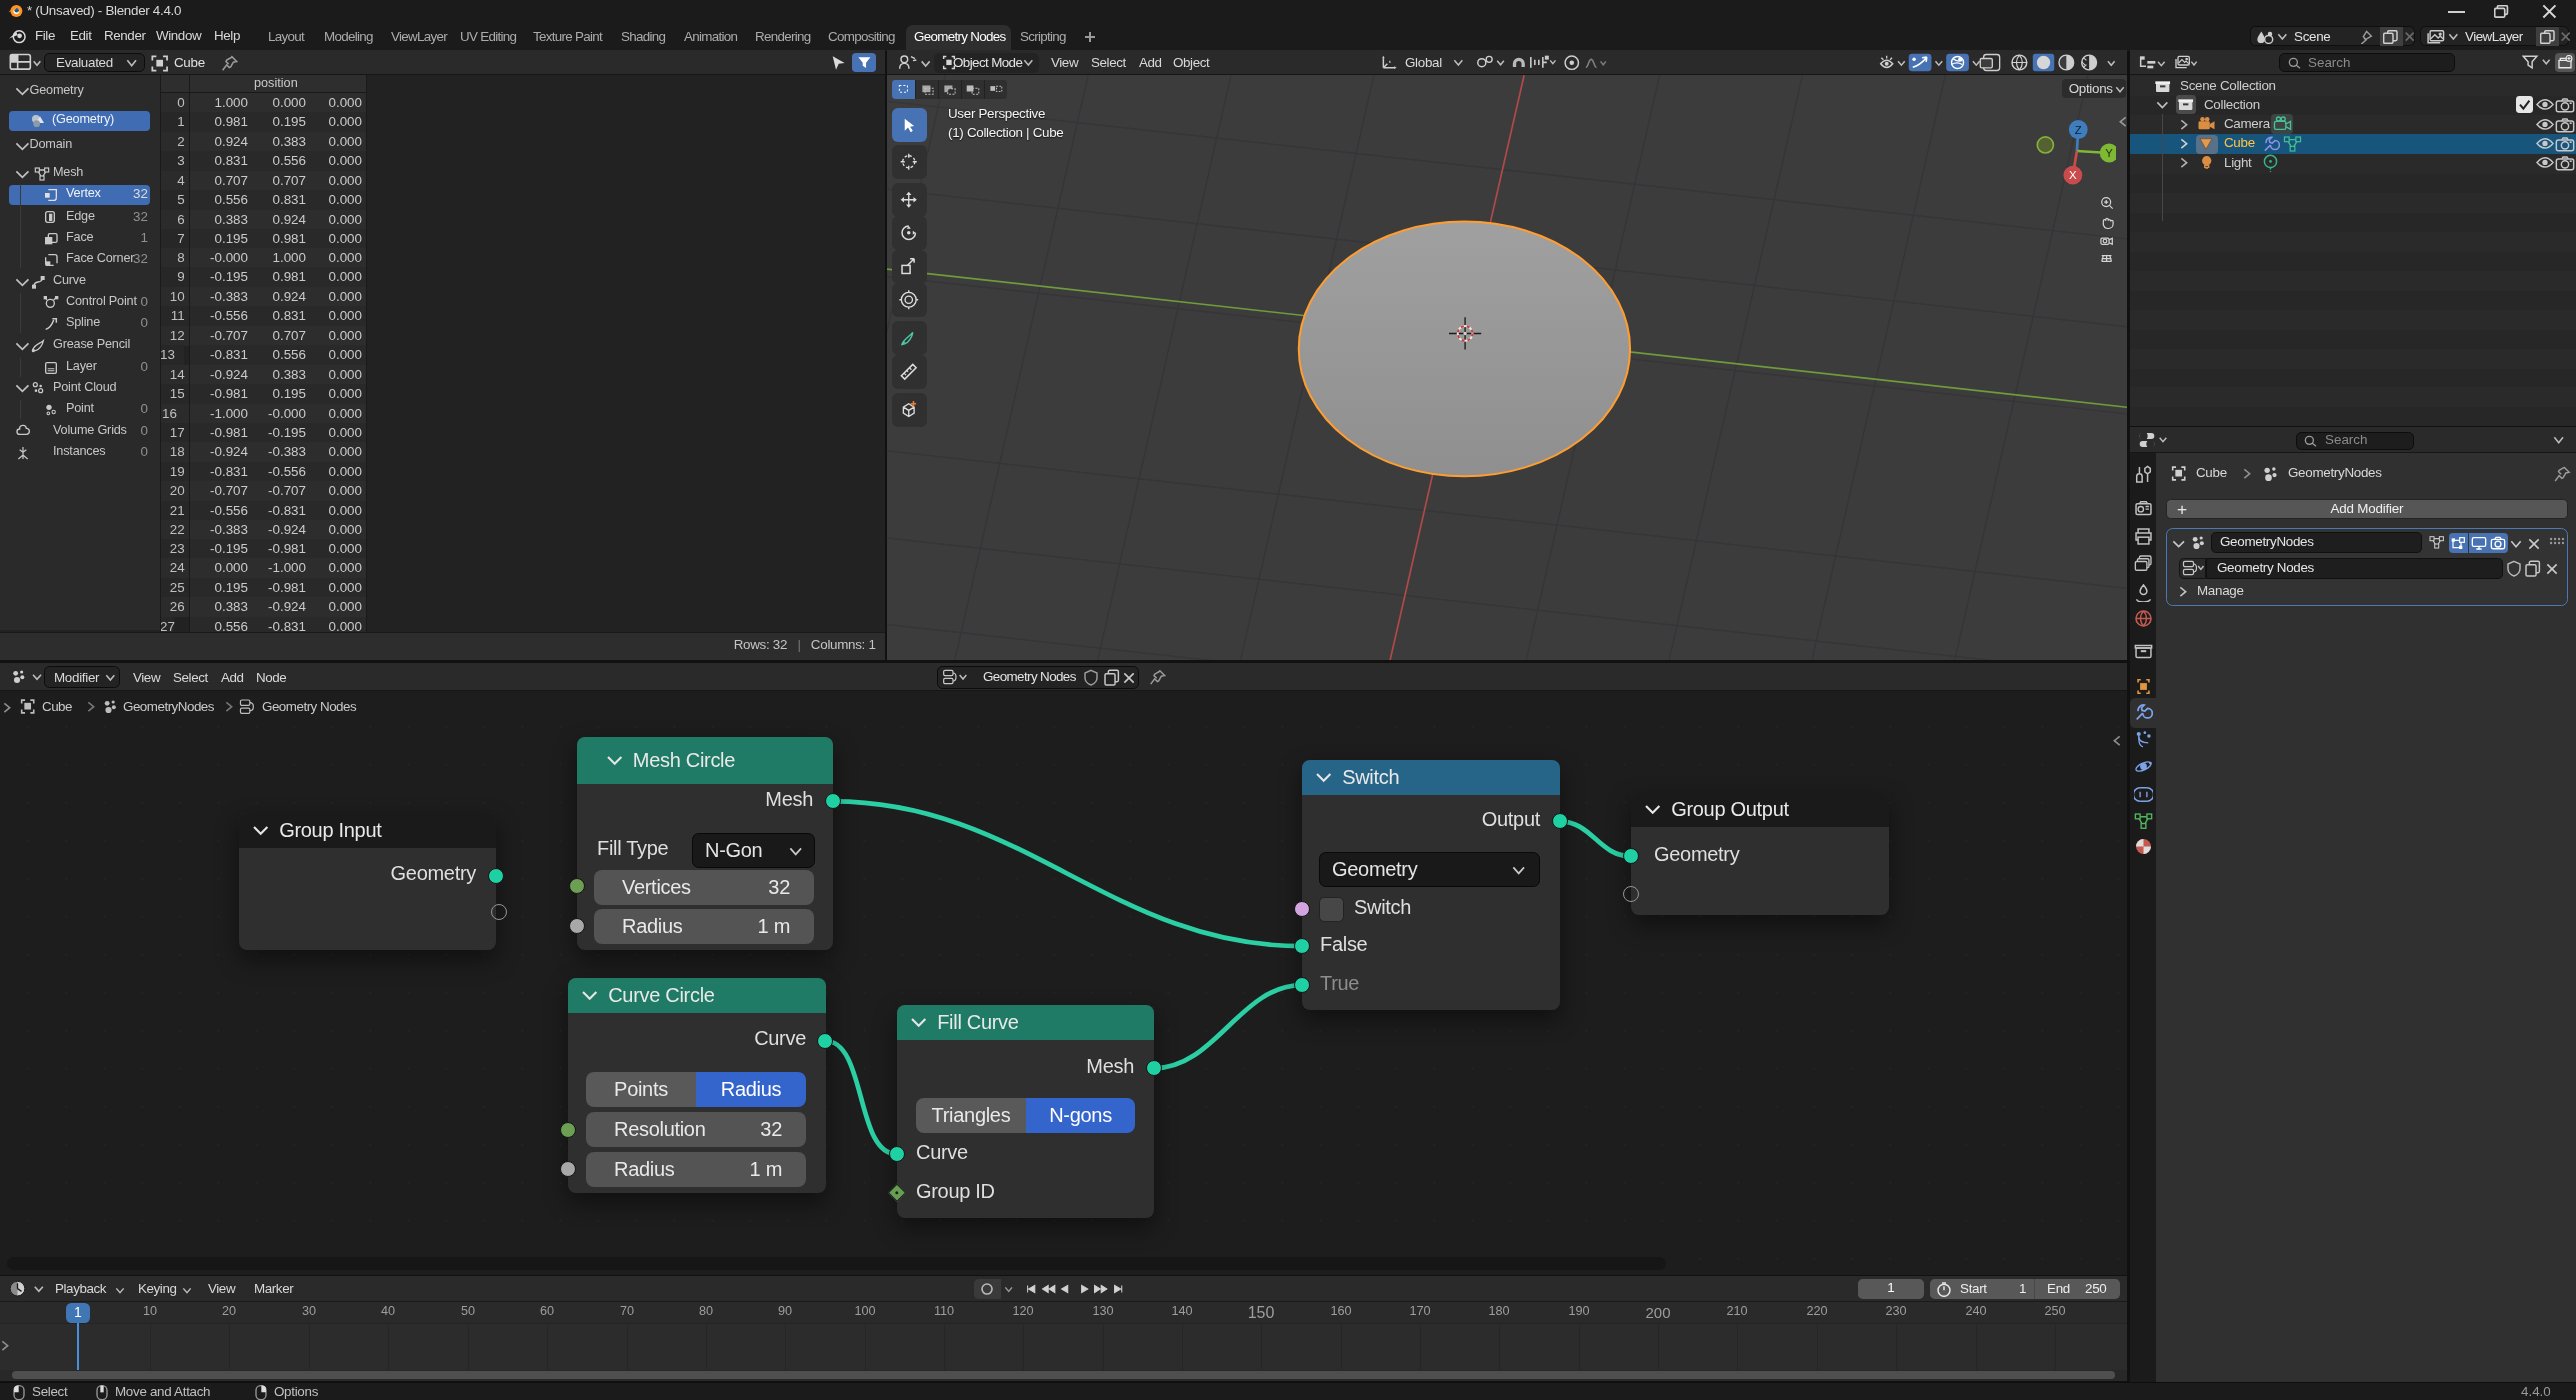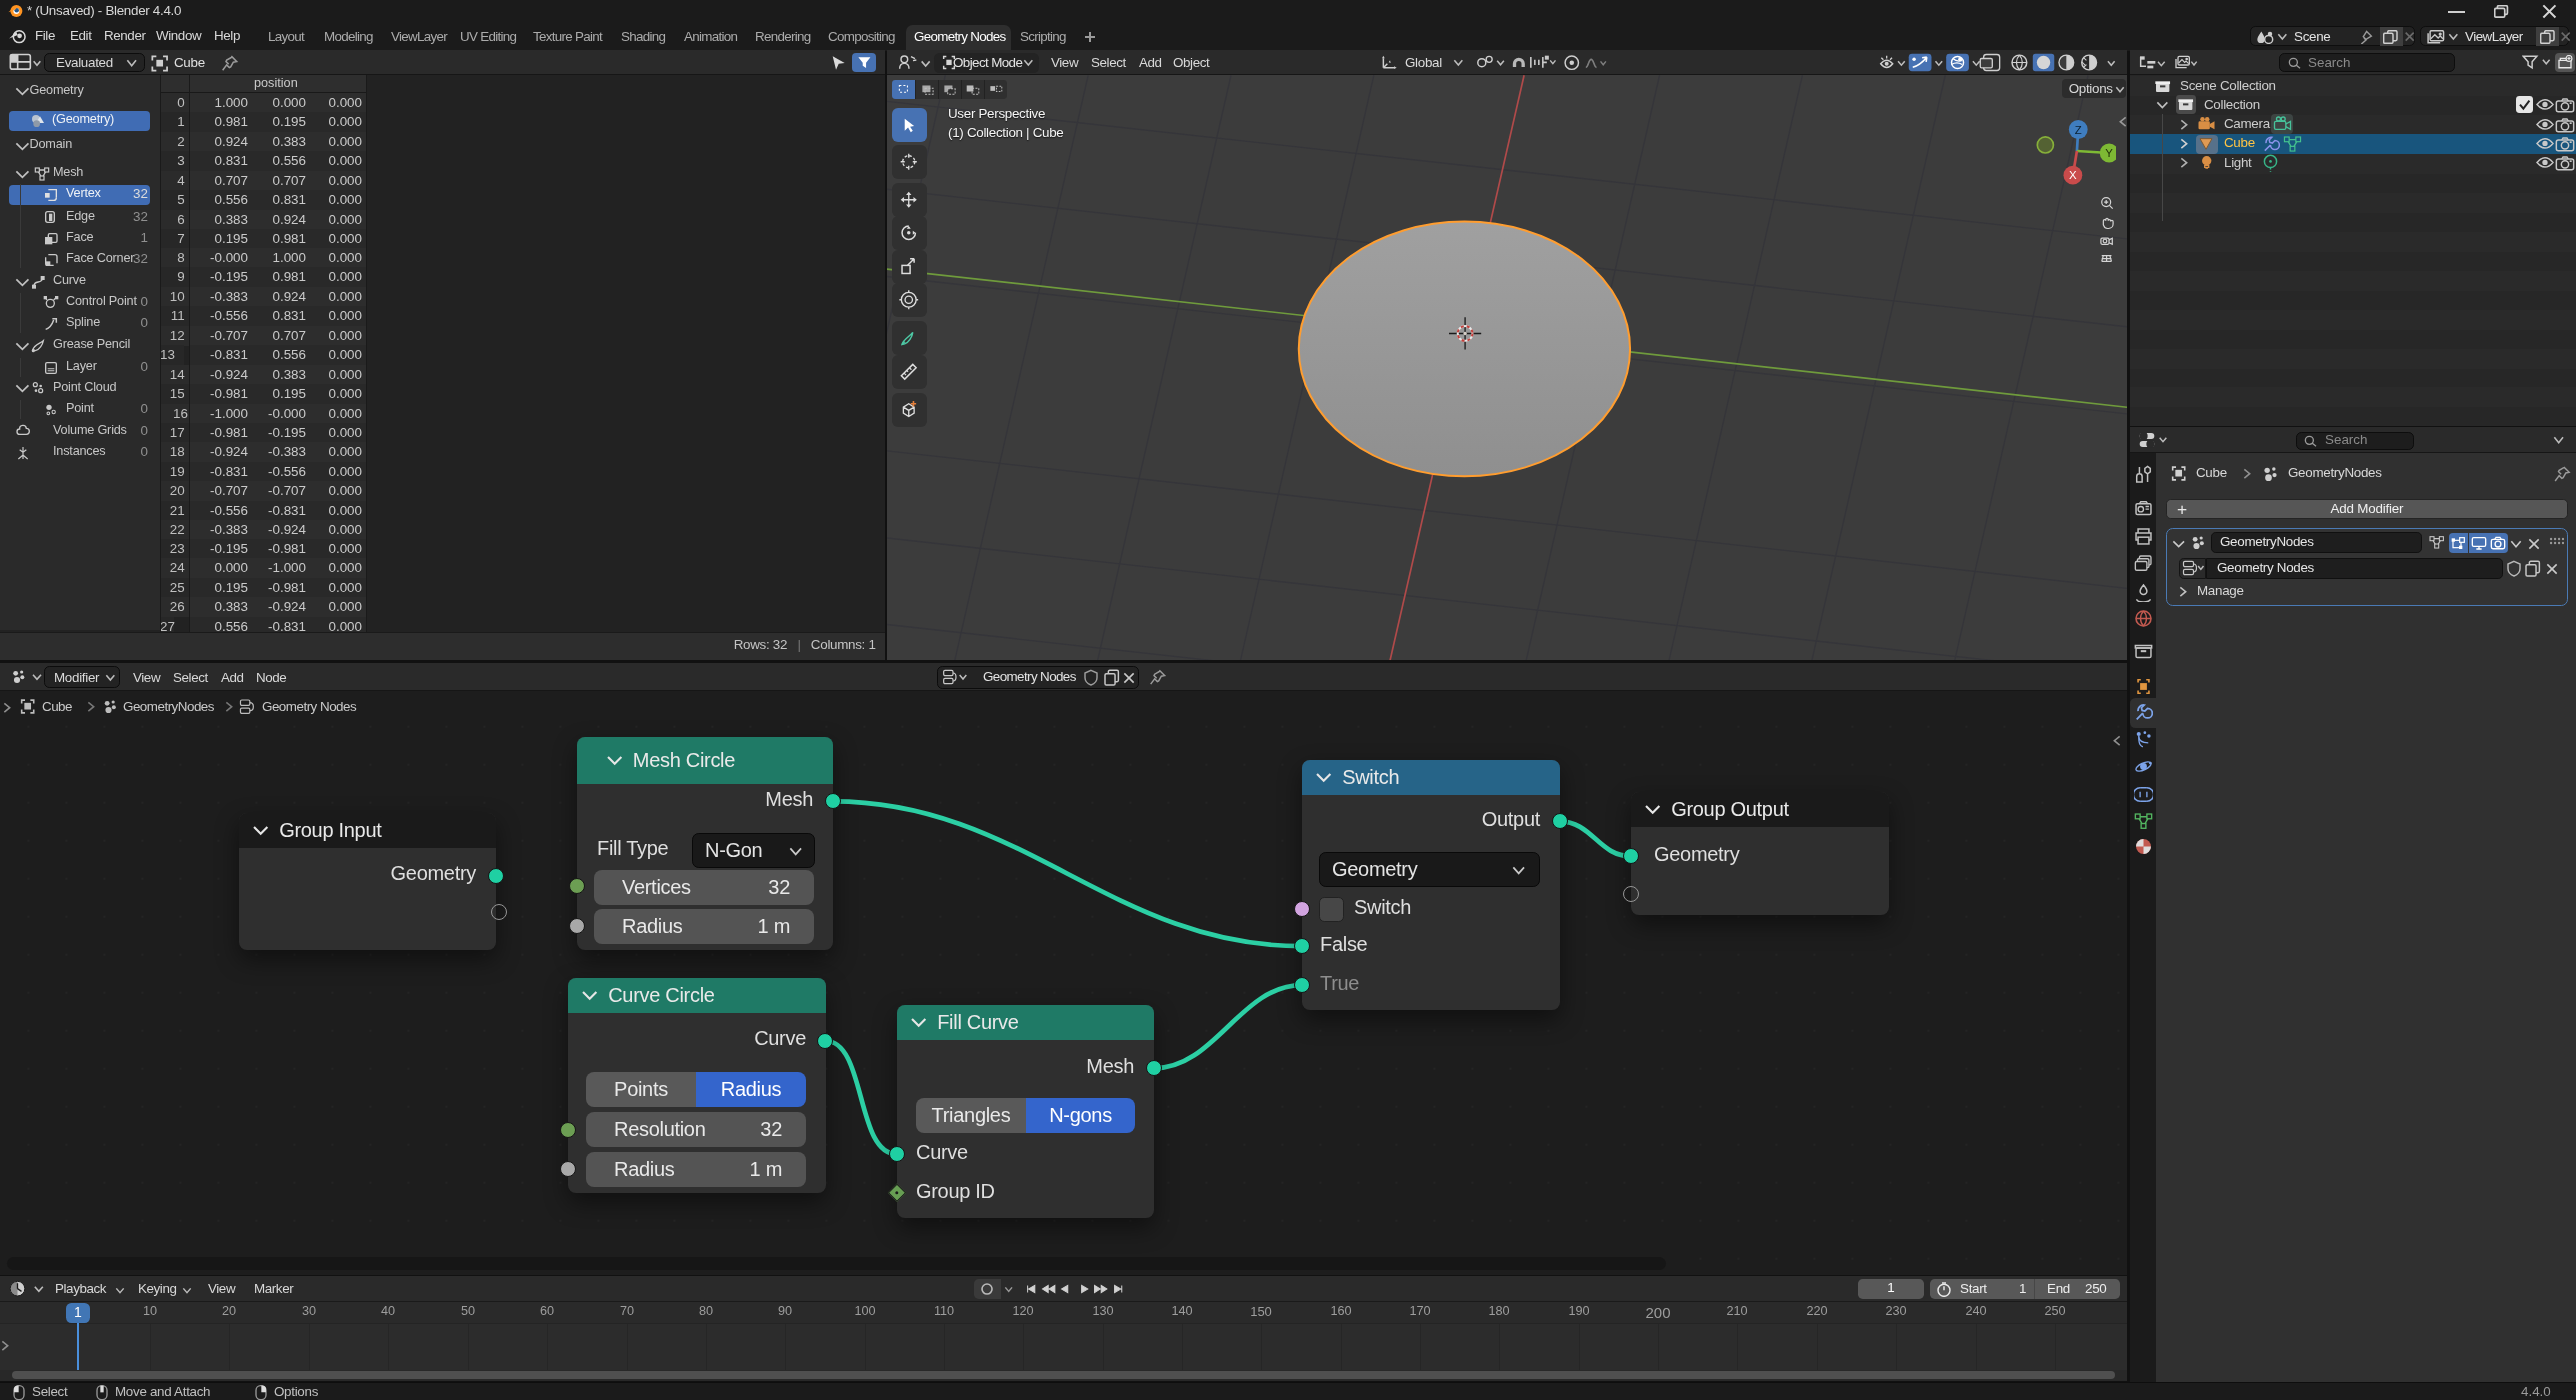--- a/index.html
+++ b/index.html
@@ -208,21 +208,21 @@
 <div class="abs" style="left:160px;top:315px;width:30px;height:19.5px;background:#2b2b2b;color:#c0c0c0;font-size:13.4px;text-align:right;padding-right:5.4px;line-height:19.5px">14</div>
 <div class="abs" style="left:190px;top:315px;width:176px;height:19.5px;background:#2d2d2d"></div>
 <div class="abs" style="right:637px;top:315px;height:19.5px;color:#cacaca;font-size:13.4px;line-height:19.5px">-0.924</div>
 <div class="abs" style="right:579px;top:315px;height:19.5px;color:#cacaca;font-size:13.4px;line-height:19.5px">0.383</div>
 <div class="abs" style="right:523px;top:315px;height:19.5px;color:#cacaca;font-size:13.4px;line-height:19.5px">0.000</div>
 <div class="abs" style="left:160px;top:334px;width:30px;height:19.5px;background:#272727;color:#c0c0c0;font-size:13.4px;text-align:right;padding-right:5.4px;line-height:19.5px">15</div>
 <div class="abs" style="left:190px;top:334px;width:176px;height:19.5px;background:#292929"></div>
 <div class="abs" style="right:637px;top:334px;height:19.5px;color:#cacaca;font-size:13.4px;line-height:19.5px">-0.981</div>
 <div class="abs" style="right:579px;top:334px;height:19.5px;color:#cacaca;font-size:13.4px;line-height:19.5px">0.195</div>
 <div class="abs" style="right:523px;top:334px;height:19.5px;color:#cacaca;font-size:13.4px;line-height:19.5px">0.000</div>
-<div class="abs" style="left:160px;top:354px;width:30px;height:19.5px;background:#2b2b2b;color:#c0c0c0;font-size:13.4px;text-align:right;padding-right:2px;line-height:19.5px">16</div>
+<div class="abs" style="left:160px;top:354px;width:30px;height:19.5px;background:#2b2b2b;color:#c0c0c0;font-size:13.4px;text-align:right;padding-right:13px;line-height:19.5px">16</div>
 <div class="abs" style="left:190px;top:354px;width:176px;height:19.5px;background:#2d2d2d"></div>
 <div class="abs" style="right:637px;top:354px;height:19.5px;color:#cacaca;font-size:13.4px;line-height:19.5px">-1.000</div>
 <div class="abs" style="right:579px;top:354px;height:19.5px;color:#cacaca;font-size:13.4px;line-height:19.5px">-0.000</div>
 <div class="abs" style="right:523px;top:354px;height:19.5px;color:#cacaca;font-size:13.4px;line-height:19.5px">0.000</div>
 <div class="abs" style="left:160px;top:373px;width:30px;height:19.5px;background:#272727;color:#c0c0c0;font-size:13.4px;text-align:right;padding-right:5.4px;line-height:19.5px">17</div>
 <div class="abs" style="left:190px;top:373px;width:176px;height:19.5px;background:#292929"></div>
 <div class="abs" style="right:637px;top:373px;height:19.5px;color:#cacaca;font-size:13.4px;line-height:19.5px">-0.981</div>
 <div class="abs" style="right:579px;top:373px;height:19.5px;color:#cacaca;font-size:13.4px;line-height:19.5px">-0.195</div>
 <div class="abs" style="right:523px;top:373px;height:19.5px;color:#cacaca;font-size:13.4px;line-height:19.5px">0.000</div>
 <div class="abs" style="left:160px;top:392px;width:30px;height:19.5px;background:#2b2b2b;color:#c0c0c0;font-size:13.4px;text-align:right;padding-right:5.4px;line-height:19.5px">18</div>
@@ -1240,21 +1240,21 @@
 <div class="abs" style="left:865px;top:28px;font-size:12.7px;color:#9d9d9d;transform:translateX(-50%)">100</div>
 <div class="abs" style="left:865px;top:47px;width:1.3px;height:47px;background:#262626"></div>
 <div class="abs" style="left:944px;top:28px;font-size:12.7px;color:#9d9d9d;transform:translateX(-50%)">110</div>
 <div class="abs" style="left:944px;top:47px;width:1.3px;height:47px;background:#262626"></div>
 <div class="abs" style="left:1023px;top:28px;font-size:12.7px;color:#9d9d9d;transform:translateX(-50%)">120</div>
 <div class="abs" style="left:1023px;top:47px;width:1.3px;height:47px;background:#262626"></div>
 <div class="abs" style="left:1103px;top:28px;font-size:12.7px;color:#9d9d9d;transform:translateX(-50%)">130</div>
 <div class="abs" style="left:1103px;top:47px;width:1.3px;height:47px;background:#262626"></div>
 <div class="abs" style="left:1182px;top:28px;font-size:12.7px;color:#9d9d9d;transform:translateX(-50%)">140</div>
 <div class="abs" style="left:1182px;top:47px;width:1.3px;height:47px;background:#262626"></div>
-<div class="abs" style="left:1261px;top:28px;font-size:13px;color:#9d9d9d;transform:translateX(-50%)">150</div>
+<div class="abs" style="left:1261px;top:28px;font-size:16px;color:#9d9d9d;transform:translateX(-50%)">150</div>
 <div class="abs" style="left:1261px;top:47px;width:1.3px;height:47px;background:#262626"></div>
 <div class="abs" style="left:1341px;top:28px;font-size:12.7px;color:#9d9d9d;transform:translateX(-50%)">160</div>
 <div class="abs" style="left:1341px;top:47px;width:1.3px;height:47px;background:#262626"></div>
 <div class="abs" style="left:1420px;top:28px;font-size:12.7px;color:#9d9d9d;transform:translateX(-50%)">170</div>
 <div class="abs" style="left:1420px;top:47px;width:1.3px;height:47px;background:#262626"></div>
 <div class="abs" style="left:1499px;top:28px;font-size:12.7px;color:#9d9d9d;transform:translateX(-50%)">180</div>
 <div class="abs" style="left:1499px;top:47px;width:1.3px;height:47px;background:#262626"></div>
 <div class="abs" style="left:1579px;top:28px;font-size:12.7px;color:#9d9d9d;transform:translateX(-50%)">190</div>
 <div class="abs" style="left:1579px;top:47px;width:1.3px;height:47px;background:#262626"></div>
 <div class="abs" style="left:1658px;top:28px;font-size:15px;color:#9d9d9d;transform:translateX(-50%)">200</div>

